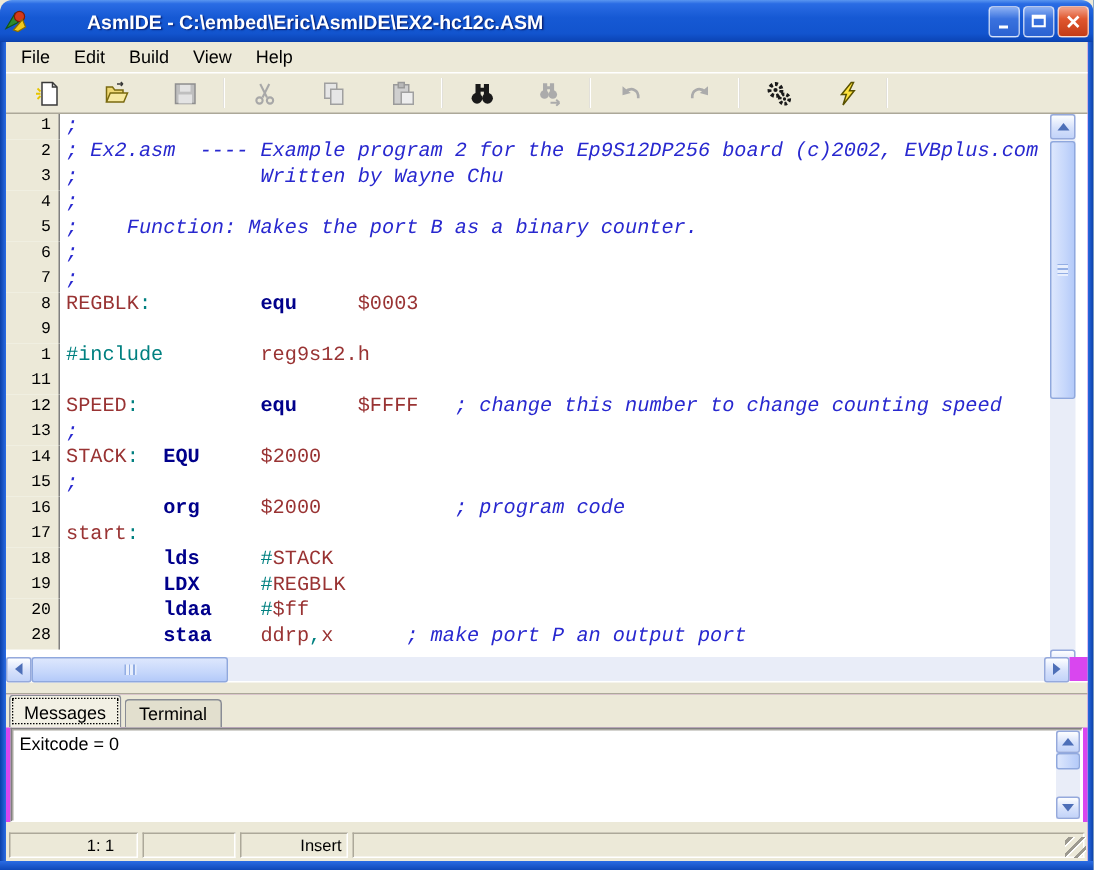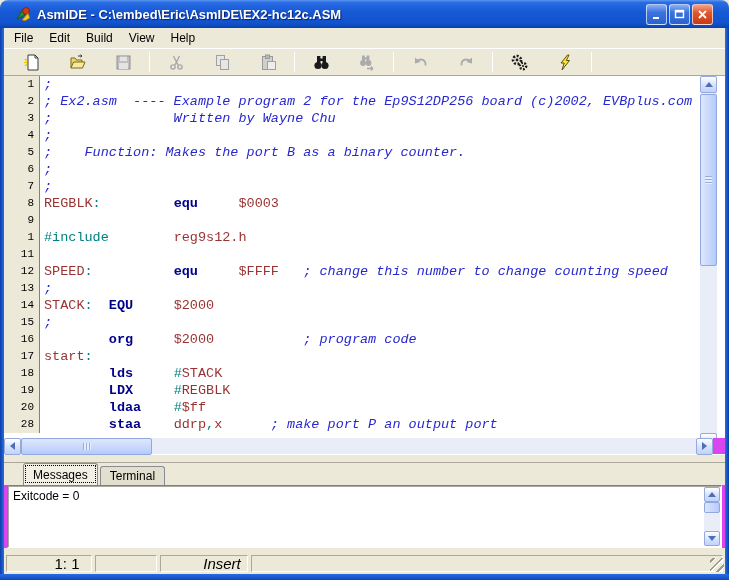--- a/index.html
+++ b/index.html
@@ -2,21 +2,21 @@
 <html><head>
 <meta charset="utf-8">
 <style>
   * { margin:0; padding:0; box-sizing:border-box; }
   html,body { width:729px; height:580px; background:#3a6ea5; font-family:"Liberation Sans",sans-serif; }
   .window { position:relative; width:729px; height:580px; background:#ECE9D8; overflow:hidden; }
 
   
   .titlebar { position:absolute; top:0; left:0; right:0; height:28px;
     background:linear-gradient(180deg,#5A96F0 0%,#2A6CE4 9%,#1659D4 42%,#1254CE 80%,#0C46B8 96%,#0A3FA8 100%);
-    border-radius:8px 8px 0 0; display:flex; align-items:center; padding:0 16px; }
+    border-radius:8px 8px 0 0; display:flex; align-items:center; padding:0 3px;gap:34px; }
   .frame-l { position:absolute; top:28px; bottom:0; left:0; width:4px; background:linear-gradient(90deg,#0A3FA8,#2A6CE4); }
   .frame-r { position:absolute; top:28px; bottom:0; right:0; width:4px; background:linear-gradient(90deg,#2A6CE4,#0A3FA8); }
   .frame-b { position:absolute; bottom:0; left:0; right:0; height:6px; background:linear-gradient(180deg,#2A6CE4,#0F48B8); }
   .title-text { color:#fff; font-size:13px; font-weight:bold; margin-left:5px; text-shadow:1px 1px 1px rgba(0,0,60,.65);
     white-space:nowrap; overflow:hidden; flex:1; }
   .caption-btns { display:flex; gap:2px; }
   .cap-btn { width:21px; height:21px; border-radius:3px; border:1px solid rgba(255,255,255,.65);
     display:flex; align-items:center; justify-content:center; }
   .cap-btn.min,.cap-btn.max { background:linear-gradient(180deg,#8BB0F4 0%,#3A72DE 40%,#2B62D2 100%); }
   .cap-btn.close { background:linear-gradient(180deg,#F2A38B 0%,#E0572F 40%,#C33C18 100%); }
@@ -59,40 +59,40 @@
   .sb-thumb-v::after { content:""; position:absolute; left:4px; right:4px; top:50%; height:8px; margin-top:-4px;
     background:repeating-linear-gradient(180deg,#93AEE4 0 1px,#E7EEFD 1px 3px); }
   .hscroll { position:relative; height:17px; margin-right:12px; background:#E9EDF8; }
   .sb-thumb-h { position:absolute; top:0; height:17px; border:1px solid #8FA8DE; border-radius:2px;
     background:linear-gradient(180deg,#DDE7FD 0%,#C6D7FB 60%,#B4CAF9 100%); }
   .sb-thumb-h::after { content:""; position:absolute; top:4px; bottom:4px; left:50%; width:8px; margin-left:-4px;
     background:repeating-linear-gradient(90deg,#93AEE4 0 1px,#E7EEFD 1px 3px); }
 
   
   .splitter { height:9px; background:#ECE9D8; border-top:1px solid #fff; border-bottom:1px solid #ACA899; }
-  .tabrow { height:22px; display:flex; align-items:flex-end; padding-left:19px; background:#ECE9D8; }
+  .tabrow { height:22px; display:flex; align-items:flex-end; padding-left:2px; background:#ECE9D8; }
   .tab { font-size:12px; display:flex; align-items:center; padding:0 9px;
     border:1px solid #898C95; border-bottom:none; border-radius:3px 3px 0 0; margin-right:2px; }
   .tab.active { height:22px; background:#F2F0E4; outline:1px dotted #000; outline-offset:-3px; position:relative; z-index:2; }
   .tab.inactive { height:19px; background:#E2DFCE; }
   .msgpanel { position:relative; height:65px; margin:0 3px; background:#fff;
     border:1px solid #808080; border-right-color:#fff; border-bottom-color:#fff;
     box-shadow:inset 1px 1px 0 #A9A7A0; }
   .msg-text { font-size:12px; color:#000; padding:3px 5px; }
   .msg-sb { position:absolute; top:1px; right:1px; bottom:1px; width:16px; background:#E9EDF8; }
   .msg-sb .sb-btn { width:16px; height:15px; }
   .msg-thumb { position:absolute; left:0; top:15px; width:16px; height:11px; border:1px solid #8FA8DE; border-radius:2px;
     background:linear-gradient(90deg,#DDE7FD,#B4CAF9); }
 
   
   .statusgap { height:6px; background:#ECE9D8; }
   .statusbar { height:21px; background:#ECE9D8; display:flex; align-items:center; gap:3px; padding:0 2px; position:relative; }
   .status-panel { height:17px; border:1px solid; border-color:#ACA899 #FFFFFF #FFFFFF #ACA899;
-    font-size:15px; color:#000; display:flex; align-items:center; justify-content:center;padding-left:36px; }
-  .sp-1 { width:86px; } .sp-2 { width:62px; } .sp-3 { width:88px;font-style:italic; } .sp-4 { flex:1; }
+    font-size:11px; color:#000; display:flex; align-items:center; justify-content:center;padding-left:36px; }
+  .sp-1 { width:86px; } .sp-2 { width:62px; } .sp-3 { width:72px; } .sp-4 { flex:1; }
   .grip { position:absolute; right:1px; bottom:2px; width:14px; height:14px;
     background:repeating-linear-gradient(-45deg,transparent 0 3px,#fff 3px 4px,#9D9A90 4px 6px); }
 </style>
 </head>
 <body>
 
 <div class="window">
 
   <div class="titlebar">
     <svg class="app-ico" width="16" height="16" viewBox="0 0 16 16">

